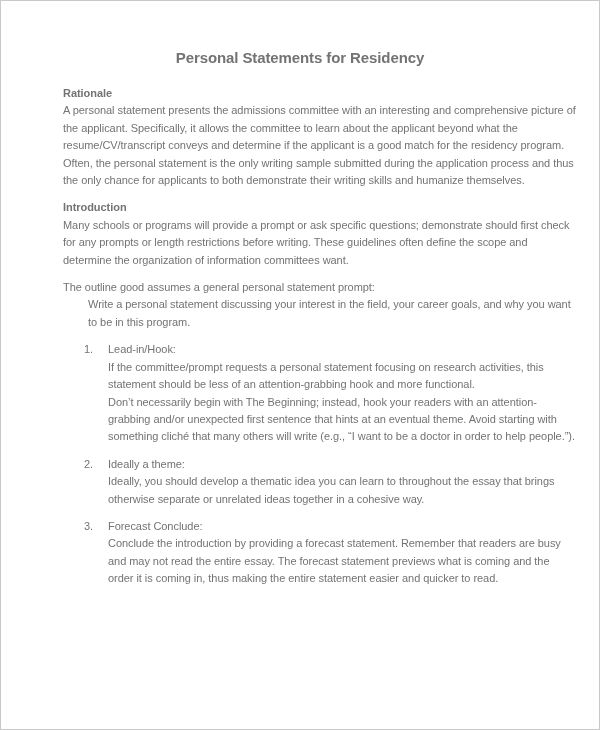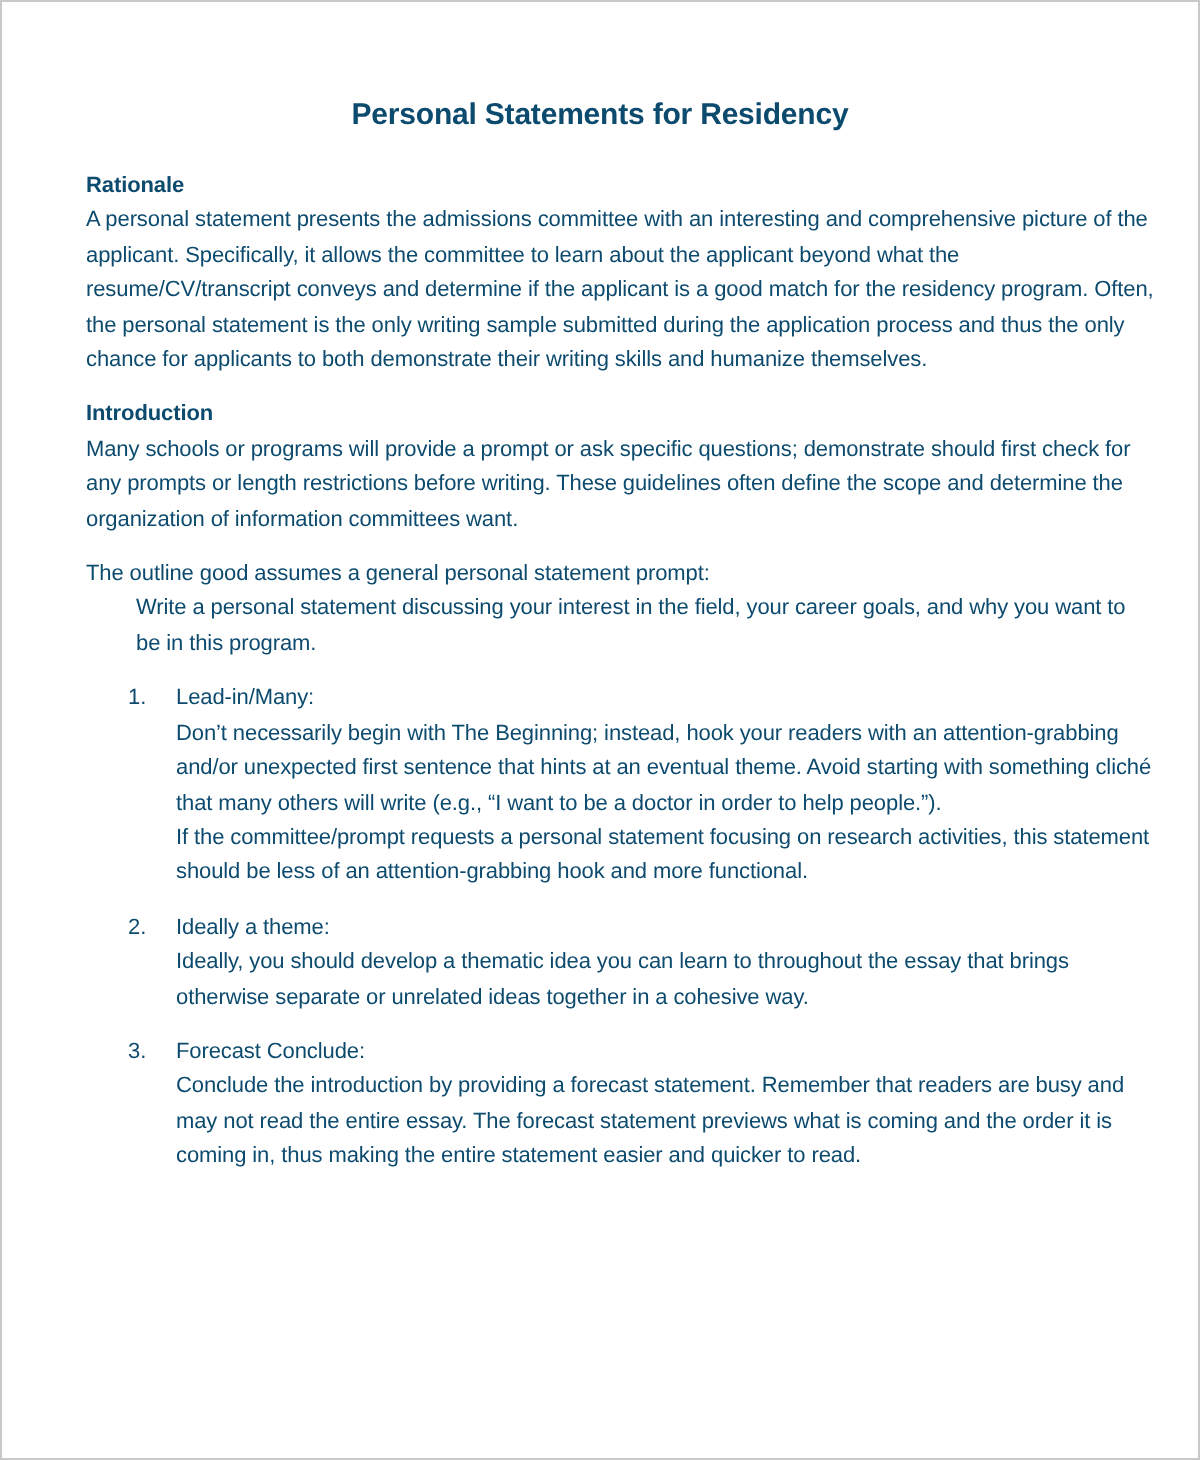--- a/index.html
+++ b/index.html
@@ -4,31 +4,31 @@
 <style>
   html, body { margin: 0; padding: 0; background: #ffffff; }
   .page {
     width: 600px;
     height: 730px;
     box-sizing: border-box;
     background: #ffffff;
     border: 1px solid #c9c9c9;
     overflow: hidden;
     font-family: "Liberation Sans", sans-serif;
-    color: #0c4a6e;
+    color: #737373;
   }
   .title {
     font-size: 15px;
     font-weight: bold;
     text-align: center;
     margin: 48px 0 19px 0;
     letter-spacing: -0.1px;
   }
   .content {
-    padding: 0 22px 0 42px;
+    padding: 0 22px 0 62px;
     font-size: 11px;
     line-height: 17.4px;
     letter-spacing: -0.05px;
   }
   .heading { font-weight: bold; }
   .para { margin: 0 0 10px 0; }
   .para-tight { margin: 0; }
   .indent { margin: 0 0 10px 25px; }
   .italic { font-style: italic; }
   .doc-list { margin-top: 2px; }
@@ -58,23 +58,23 @@
 
     <p class="para-tight">The outline good assumes a general personal statement prompt:</p>
     <p class="indent">Write a personal statement discussing your interest in the field, your career goals, and why you want to be in this program.</p>
 
 
     <div class="doc-list">
 
       <div class="list-item">
         <span class="num">1.</span>
         <div class="item-body">
-          <div class="item-title">Lead-in/Many:</div>
+          <div class="item-title">Lead-in/Hook:</div>
+          <p class="item-para">If the committee/prompt requests a personal statement focusing on research activities, this statement should be less of an attention-grabbing hook and more functional.</p>
           <p class="item-para">Don’t necessarily begin with The Beginning; instead, hook your readers with an attention-grabbing and/or unexpected first sentence that hints at an eventual theme. Avoid starting with something cliché that many others will write (e.g., “I want to be a doctor in order to help people.”).</p>
-          <p class="item-para">If the committee/prompt requests a personal statement focusing on research activities, this statement should be less of an attention-grabbing hook and more functional.</p>
         </div>
       </div>
 
       <div class="list-item">
         <span class="num">2.</span>
         <div class="item-body">
           <div class="item-title">Ideally a theme:</div>
           <p class="item-para">Ideally, you should develop a thematic idea you can learn to throughout the essay that brings otherwise separate or unrelated ideas together in a cohesive way.</p>
         </div>
       </div>

